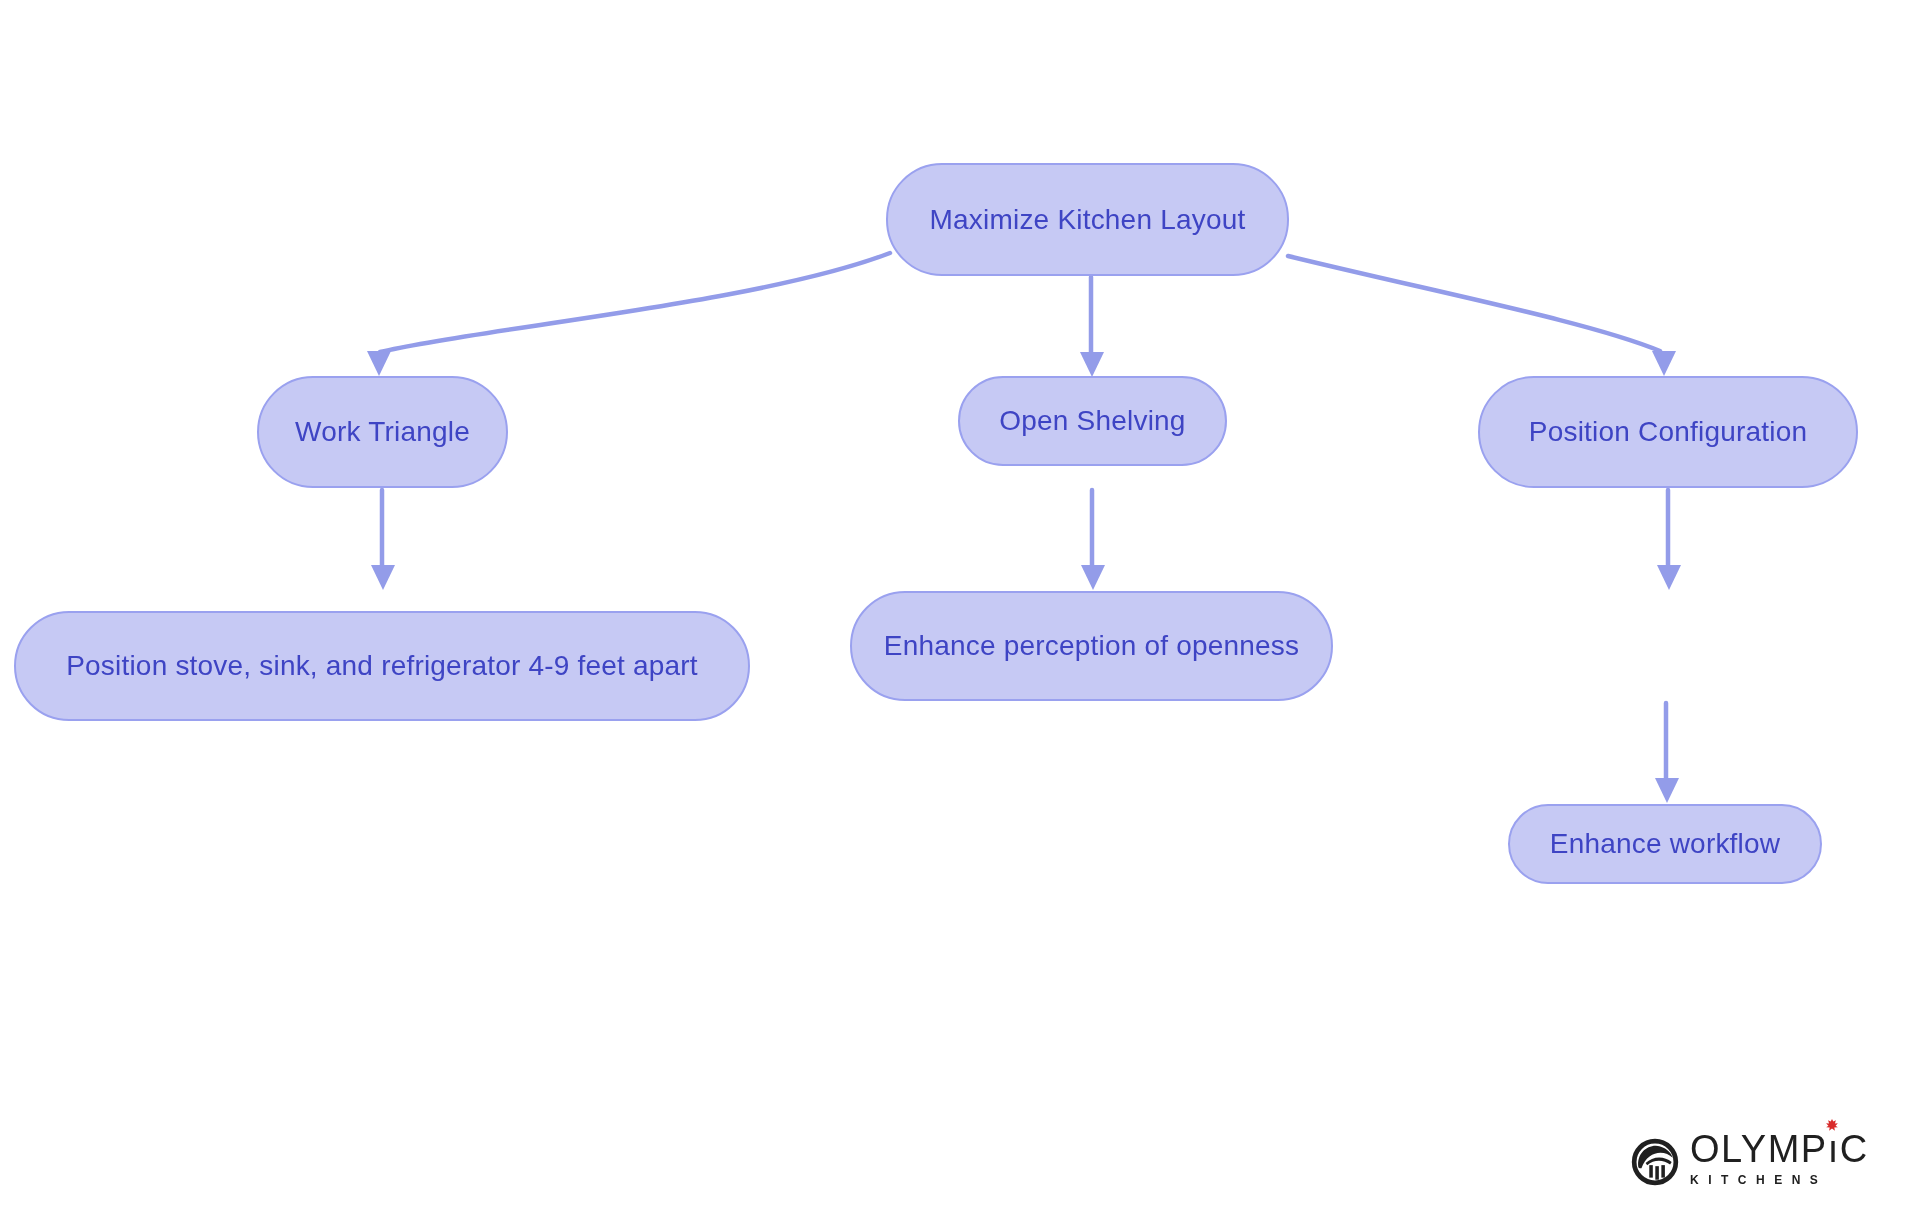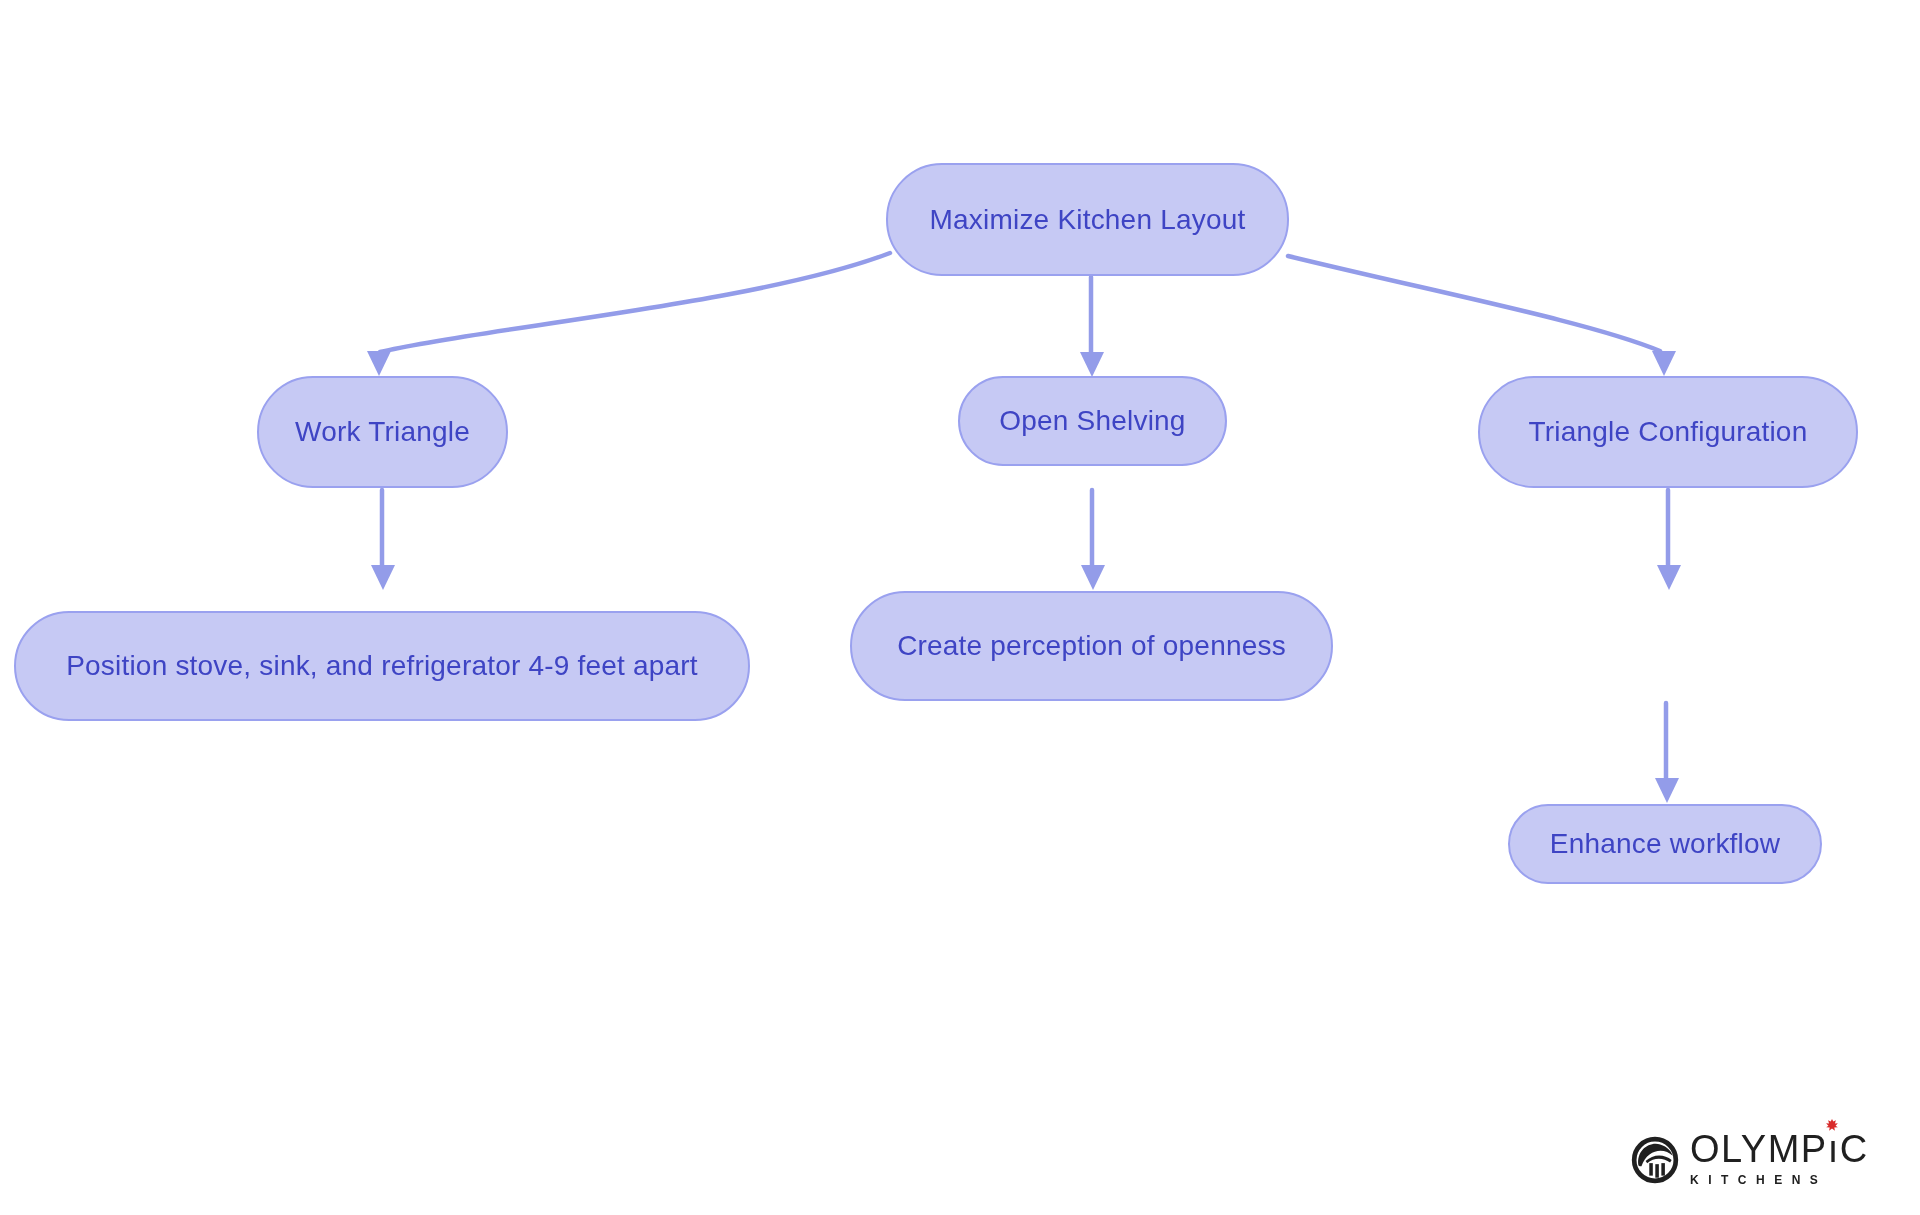--- a/index.html
+++ b/index.html
@@ -37,21 +37,21 @@
   .node-work-triangle{left:257px;top:376px;width:251px;height:112px;}
   .node-open-shelving{left:958px;top:376px;width:269px;height:90px;}
   .node-furniture-configuration{left:1478px;top:376px;width:380px;height:112px;}
   .node-position-stove{left:14px;top:591px;width:736px;height:110px;margin-top:20px;}
   .node-create-perception{left:850px;top:591px;width:483px;height:110px;}
   .node-replace-table{left:1432px;top:591px;width:468px;height:110px;}
   .node-enhance-workflow{left:1508px;top:804px;width:314px;height:80px;}
 
   .logo{
     position:absolute;left:1630px;top:1130px;
-    display:flex;align-items:center;
+    display:flex;align-items:flex-end;
     color:var(--logo-ink);
   }
   .logo-icon{width:50px;height:50px;margin-top:2px;}
   .logo-text{margin-left:10px;}
   .logo-name{
     font-size:38px;line-height:38px;font-weight:500;
     letter-spacing:1.5px;white-space:nowrap;
   }
   .logo-i{position:relative;display:inline-block;}
   .logo-leaf{
@@ -95,27 +95,27 @@
   <div class="node node-root">
     <span>Maximize Kitchen Layout</span>
   </div>
   <div class="node node-work-triangle">
     <span>Work Triangle</span>
   </div>
   <div class="node node-open-shelving">
     <span>Open Shelving</span>
   </div>
   <div class="node node-furniture-configuration">
-    <span>Triangle Configuration</span>
+    <span>Position Configuration</span>
   </div>
   <div class="node node-position-stove">
     <span>Position stove, sink, and refrigerator 4-9 feet apart</span>
   </div>
   <div class="node node-create-perception">
-    <span>Create perception of openness</span>
+    <span>Enhance perception of openness</span>
   </div>
   <div class="node node-enhance-workflow">
     <span>Enhance workflow</span>
   </div>
 
   <div class="logo">
     <svg class="logo-icon" viewBox="0 0 48 48">
       <circle cx="24" cy="24" r="20" stroke="var(--logo-ink)" stroke-width="4.5" fill="none"></circle>
       <path d="M8,29 C6,15 18,6 29,9 C36,11 40,16 41,20 C33,12 17,13 11,30 C10,30 8.5,30 8,29 Z" fill="var(--logo-ink)"></path>
       <path d="M15,25 C22,18 33,18 40,24 L38.5,26.5 C32,21.5 23,21.5 16.5,27 Z" fill="var(--logo-ink)"></path>

